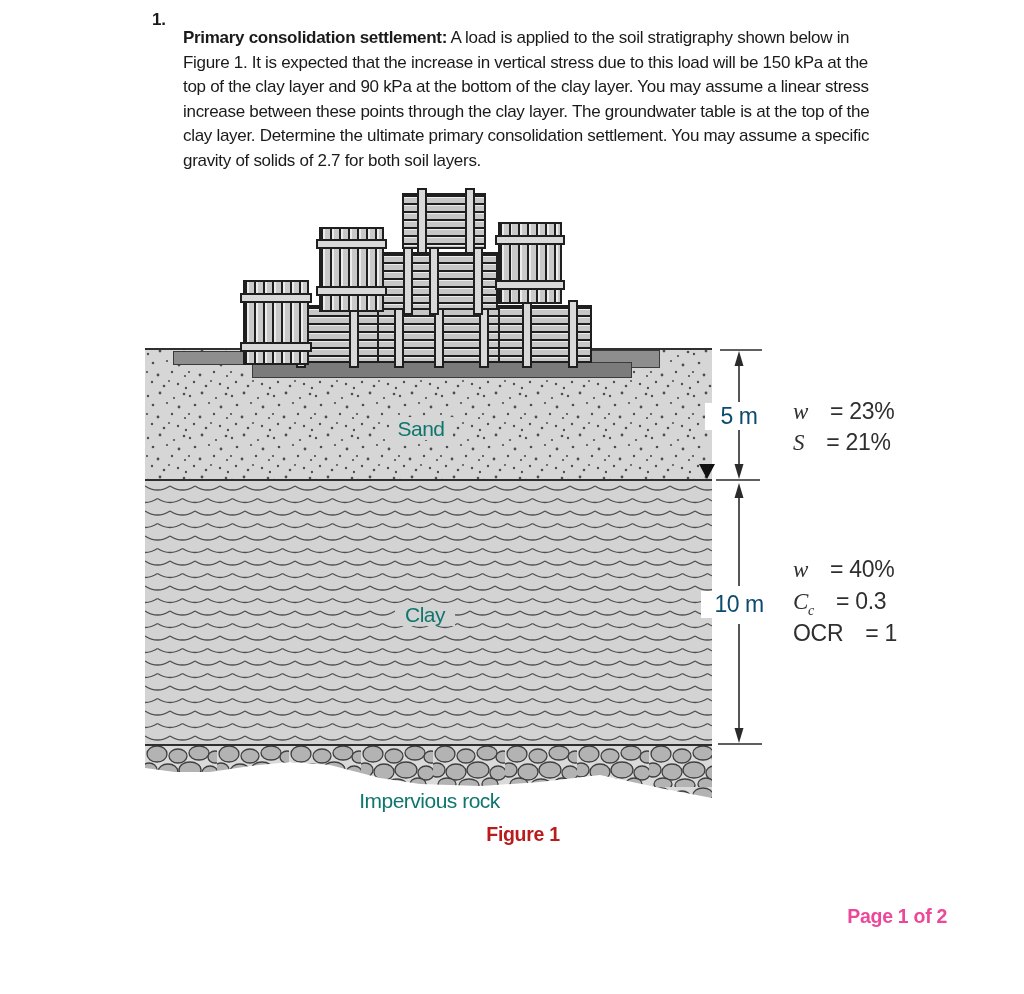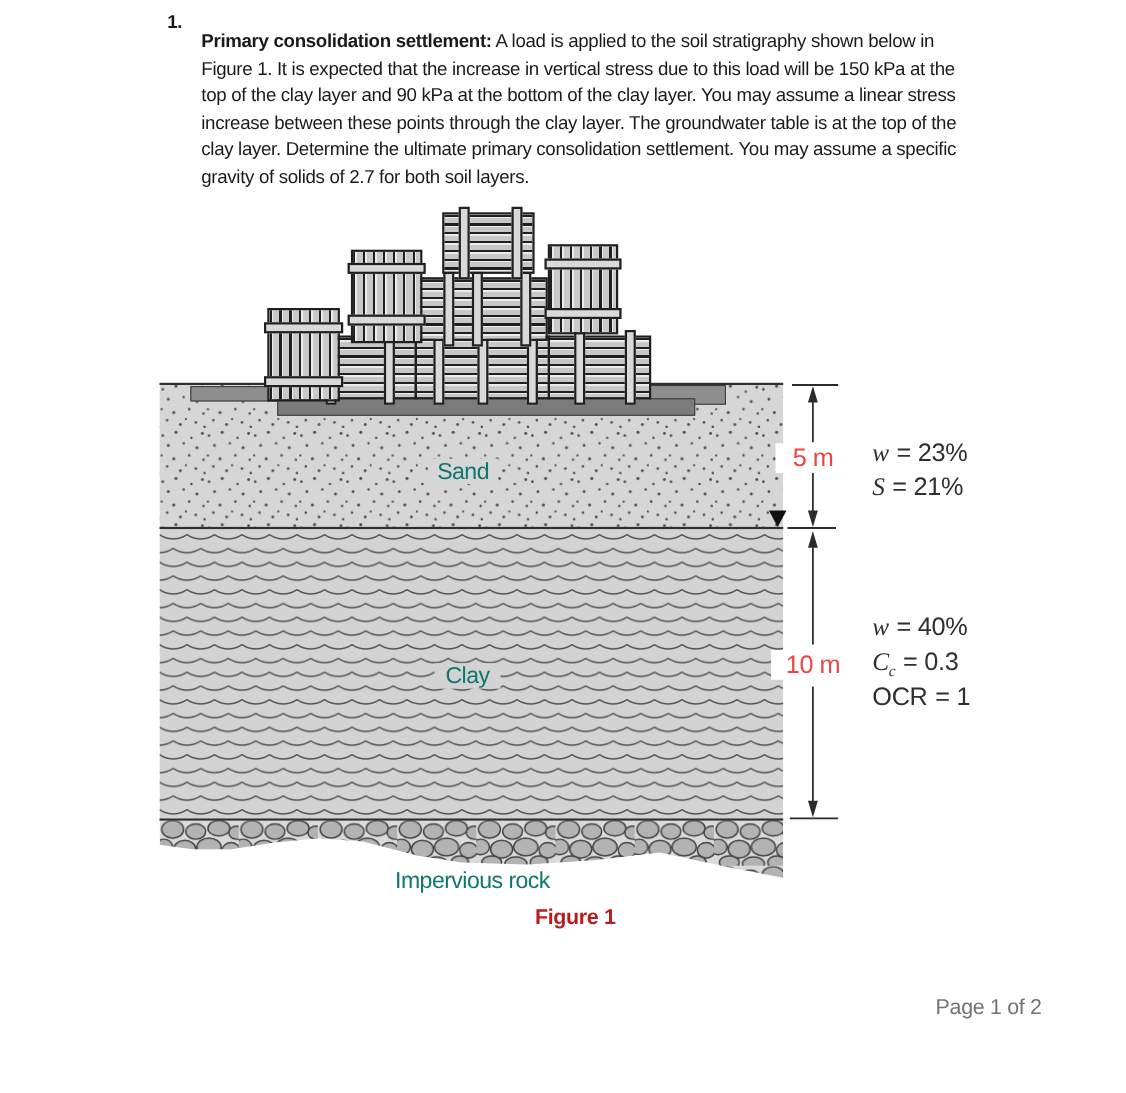--- a/index.html
+++ b/index.html
@@ -40,33 +40,33 @@
   }
   .post { position:absolute; top:-7px; bottom:-7px; width:10px;
           background:#d9d9d9; border:2px solid #1f1f1f; box-sizing:border-box; }
   .strap { position:absolute; left:-5px; right:-5px; height:10px;
            background:#d9d9d9; border:2px solid #1f1f1f; box-sizing:border-box; }
 
   
   .fig-label { font-size:21px; letter-spacing:-0.5px; color:#0f766e; text-align:center; }
   .fig-label .bg-sand { background:#d5d6d5; padding:0 8px; }
   .fig-label .bg-clay { background:#d2d3d2; padding:0 10px; }
-  .dim-label { font-size:23px; letter-spacing:-0.5px; color:#ef4444; text-align:center; background:#fff; }
+  .dim-label { font-size:23px; letter-spacing:-0.5px; color:#0c4a6e; text-align:center; background:#fff; }
 
   
   .props { font-size:23px; letter-spacing:-0.3px; color:#2f2f2f; }
   .props .prow { height:31px; white-space:nowrap; }
   .props .prow.tall { height:32px; }
   .mi { font-family:"Liberation Serif", serif; font-style:italic; }
   .mu { font-style:normal; }
   .props sub { font-family:"Liberation Serif", serif; font-style:italic; font-size:14px; }
-  .props .val { margin-left:7px; }
+  .props .val { margin-left:22px; }
 
   .caption { font-size:19.5px; font-weight:bold; color:#b91c1c; text-align:center; letter-spacing:-0.3px; }
-  .footer  { font-size:19.5px; font-weight:normal; color:#737373; letter-spacing:-0.3px; }
+  .footer  { font-size:19.5px; font-weight:bold; color:#ec4899; letter-spacing:-0.3px; }
 </style>
 </head>
 <body>
 
 <div class="page">
 
   <div class="abs prob-num">1.</div>
   <div class="abs prob-text">
     <div class="line"><b>Primary consolidation settlement:</b> <span>A load is applied to the soil stratigraphy shown below in</span></div>
     <div class="line">Figure 1. It is expected that the increase in vertical stress due to this load will be 150 kPa at the</div>

